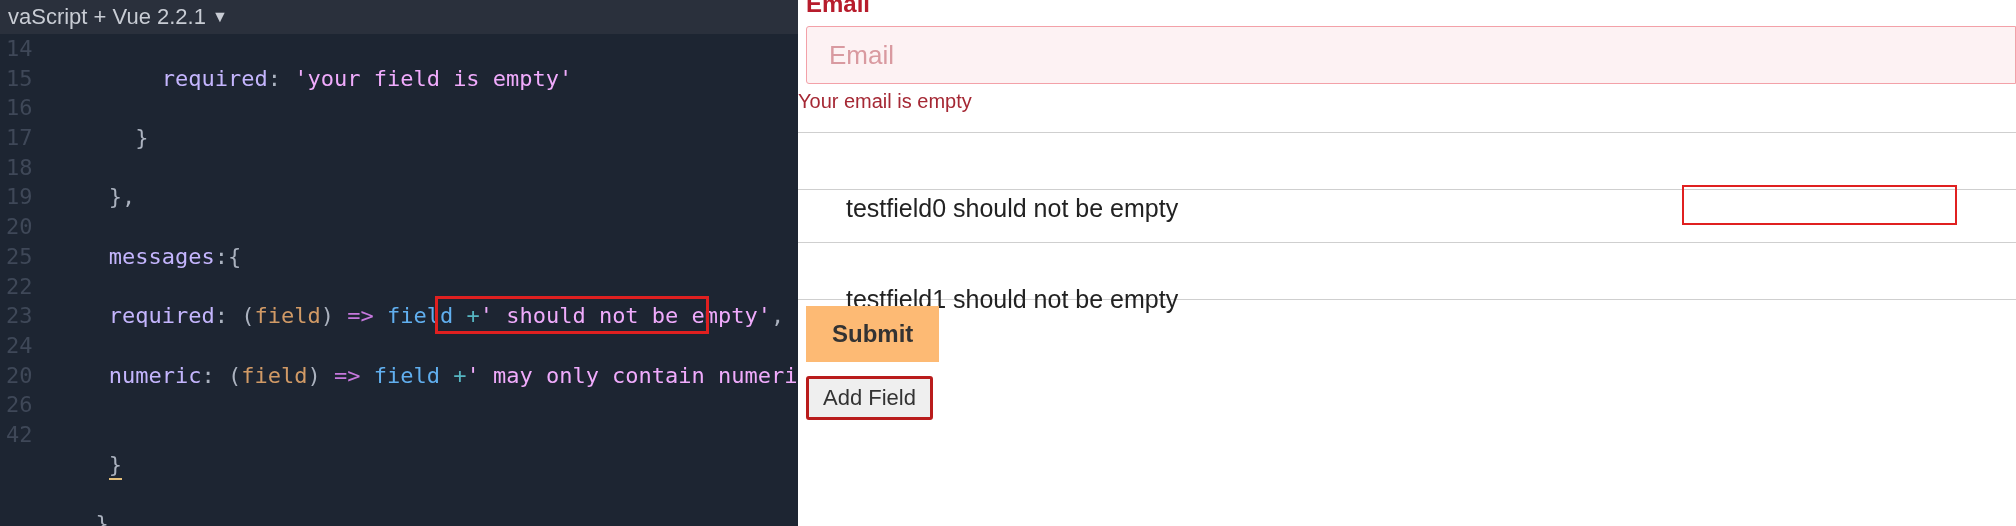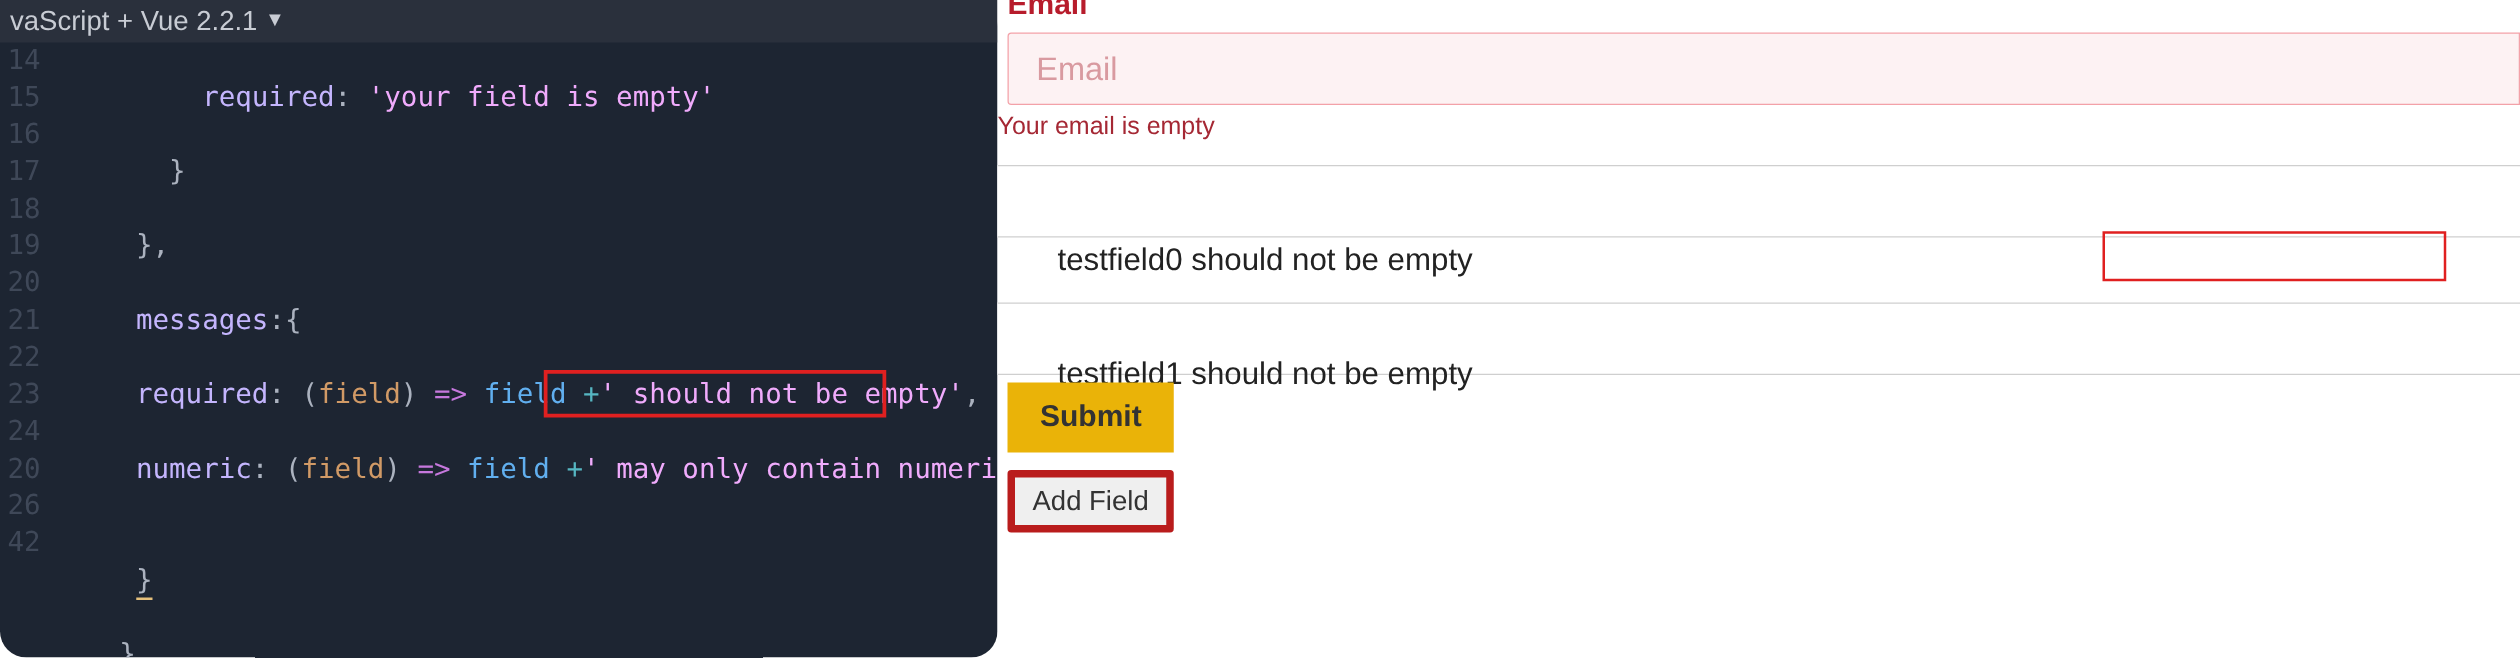--- a/index.html
+++ b/index.html
@@ -9,21 +9,20 @@
       height: 526px;
       font-family: -apple-system, BlinkMacSystemFont, "Segoe UI", sans-serif;
       overflow: hidden;
     }
     .editor-pane {
       width: 798px;
       background: #1d2532;
       color: #abb2bf;
       display: flex;
       flex-direction: column;
-      border-radius: 21px;
     }
     .editor-header {
       background: #2a303c;
       padding: 4px 8px;
       font-size: 22px;
       color: #c8ccd4;
       display: flex;
       align-items: center;
       gap: 6px;
     }
@@ -133,35 +132,35 @@
       top: 185px;
       left: 884px;
       width: 275px;
       height: 40px;
       pointer-events: none;
     }
     .submit-btn {
       position: absolute;
       top: 306px;
       left: 8px;
-      background: #eab308;
+      background: #fdba74;
       border: none;
       padding: 14px 26px;
       font-size: 24px;
       font-weight: 600;
       color: #333;
       cursor: pointer;
       text-align: right;
     }
     .addfield-btn {
       position: absolute;
       top: 376px;
       left: 8px;
       background: #efefef;
-      border: 6px solid #b91c1c;
+      border: 3px solid #b91c1c;
       border-radius: 3px;
       padding: 6px 14px;
       font-size: 22px;
       color: #333;
       cursor: pointer;
     }
   </style>
 </head>
 <body>
 
@@ -173,21 +172,21 @@
   <div class="code-area">
     <div class="gutter">
       <div class="gutter-line">14</div>
       <div class="gutter-line">15</div>
       <div class="gutter-line">16</div>
       <div class="gutter-line">17</div>
       <div class="gutter-line">18</div>
       <div class="gutter-line">19</div>
       <div class="gutter-line"></div>
       <div class="gutter-line">20</div>
-      <div class="gutter-line">21</div>
+      <div class="gutter-line">25</div>
       <div class="gutter-line">22</div>
       <div class="gutter-line">23</div>
       <div class="gutter-line">24</div>
       <div class="gutter-line">20</div>
       <div class="gutter-line">26</div>
       <div class="gutter-line">42</div>
     </div>
     <div class="code">
 <span class="code-line">         <span class="tk-key">required</span><span class="tk-punc">:</span> <span class="tk-str">'your field is empty'</span></span>
 <span class="code-line">       <span class="tk-punc">}</span></span>

